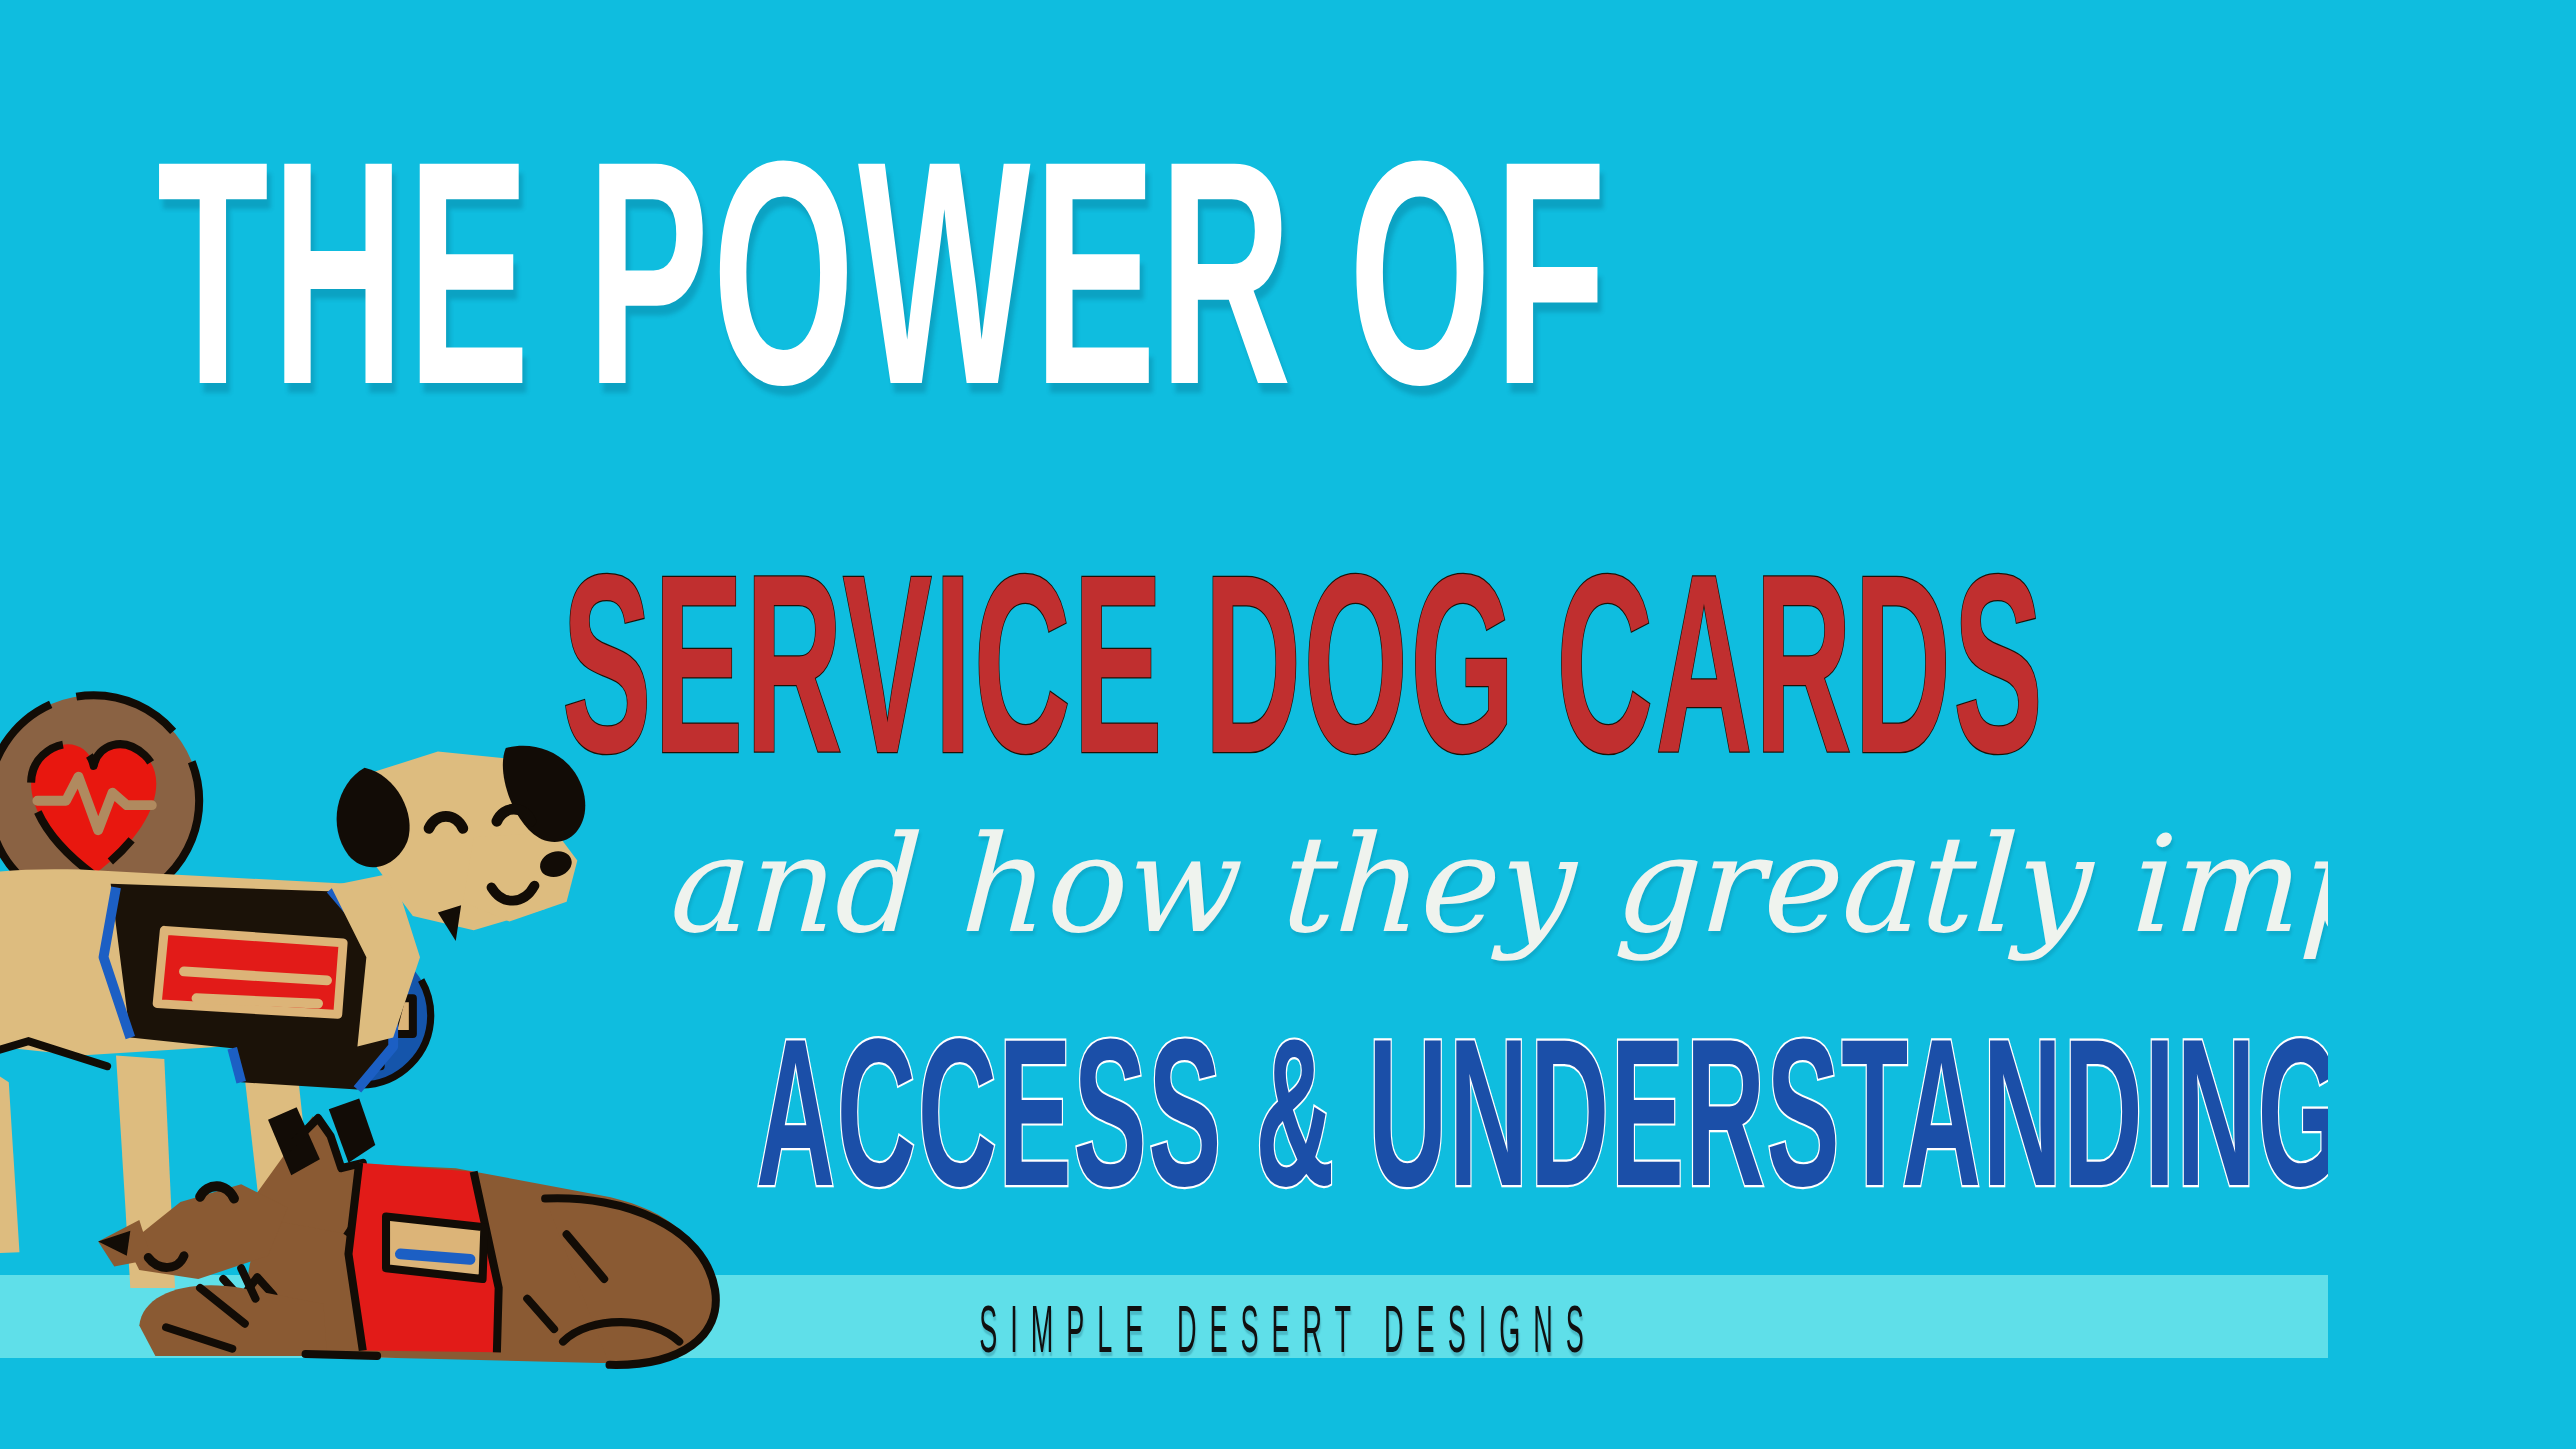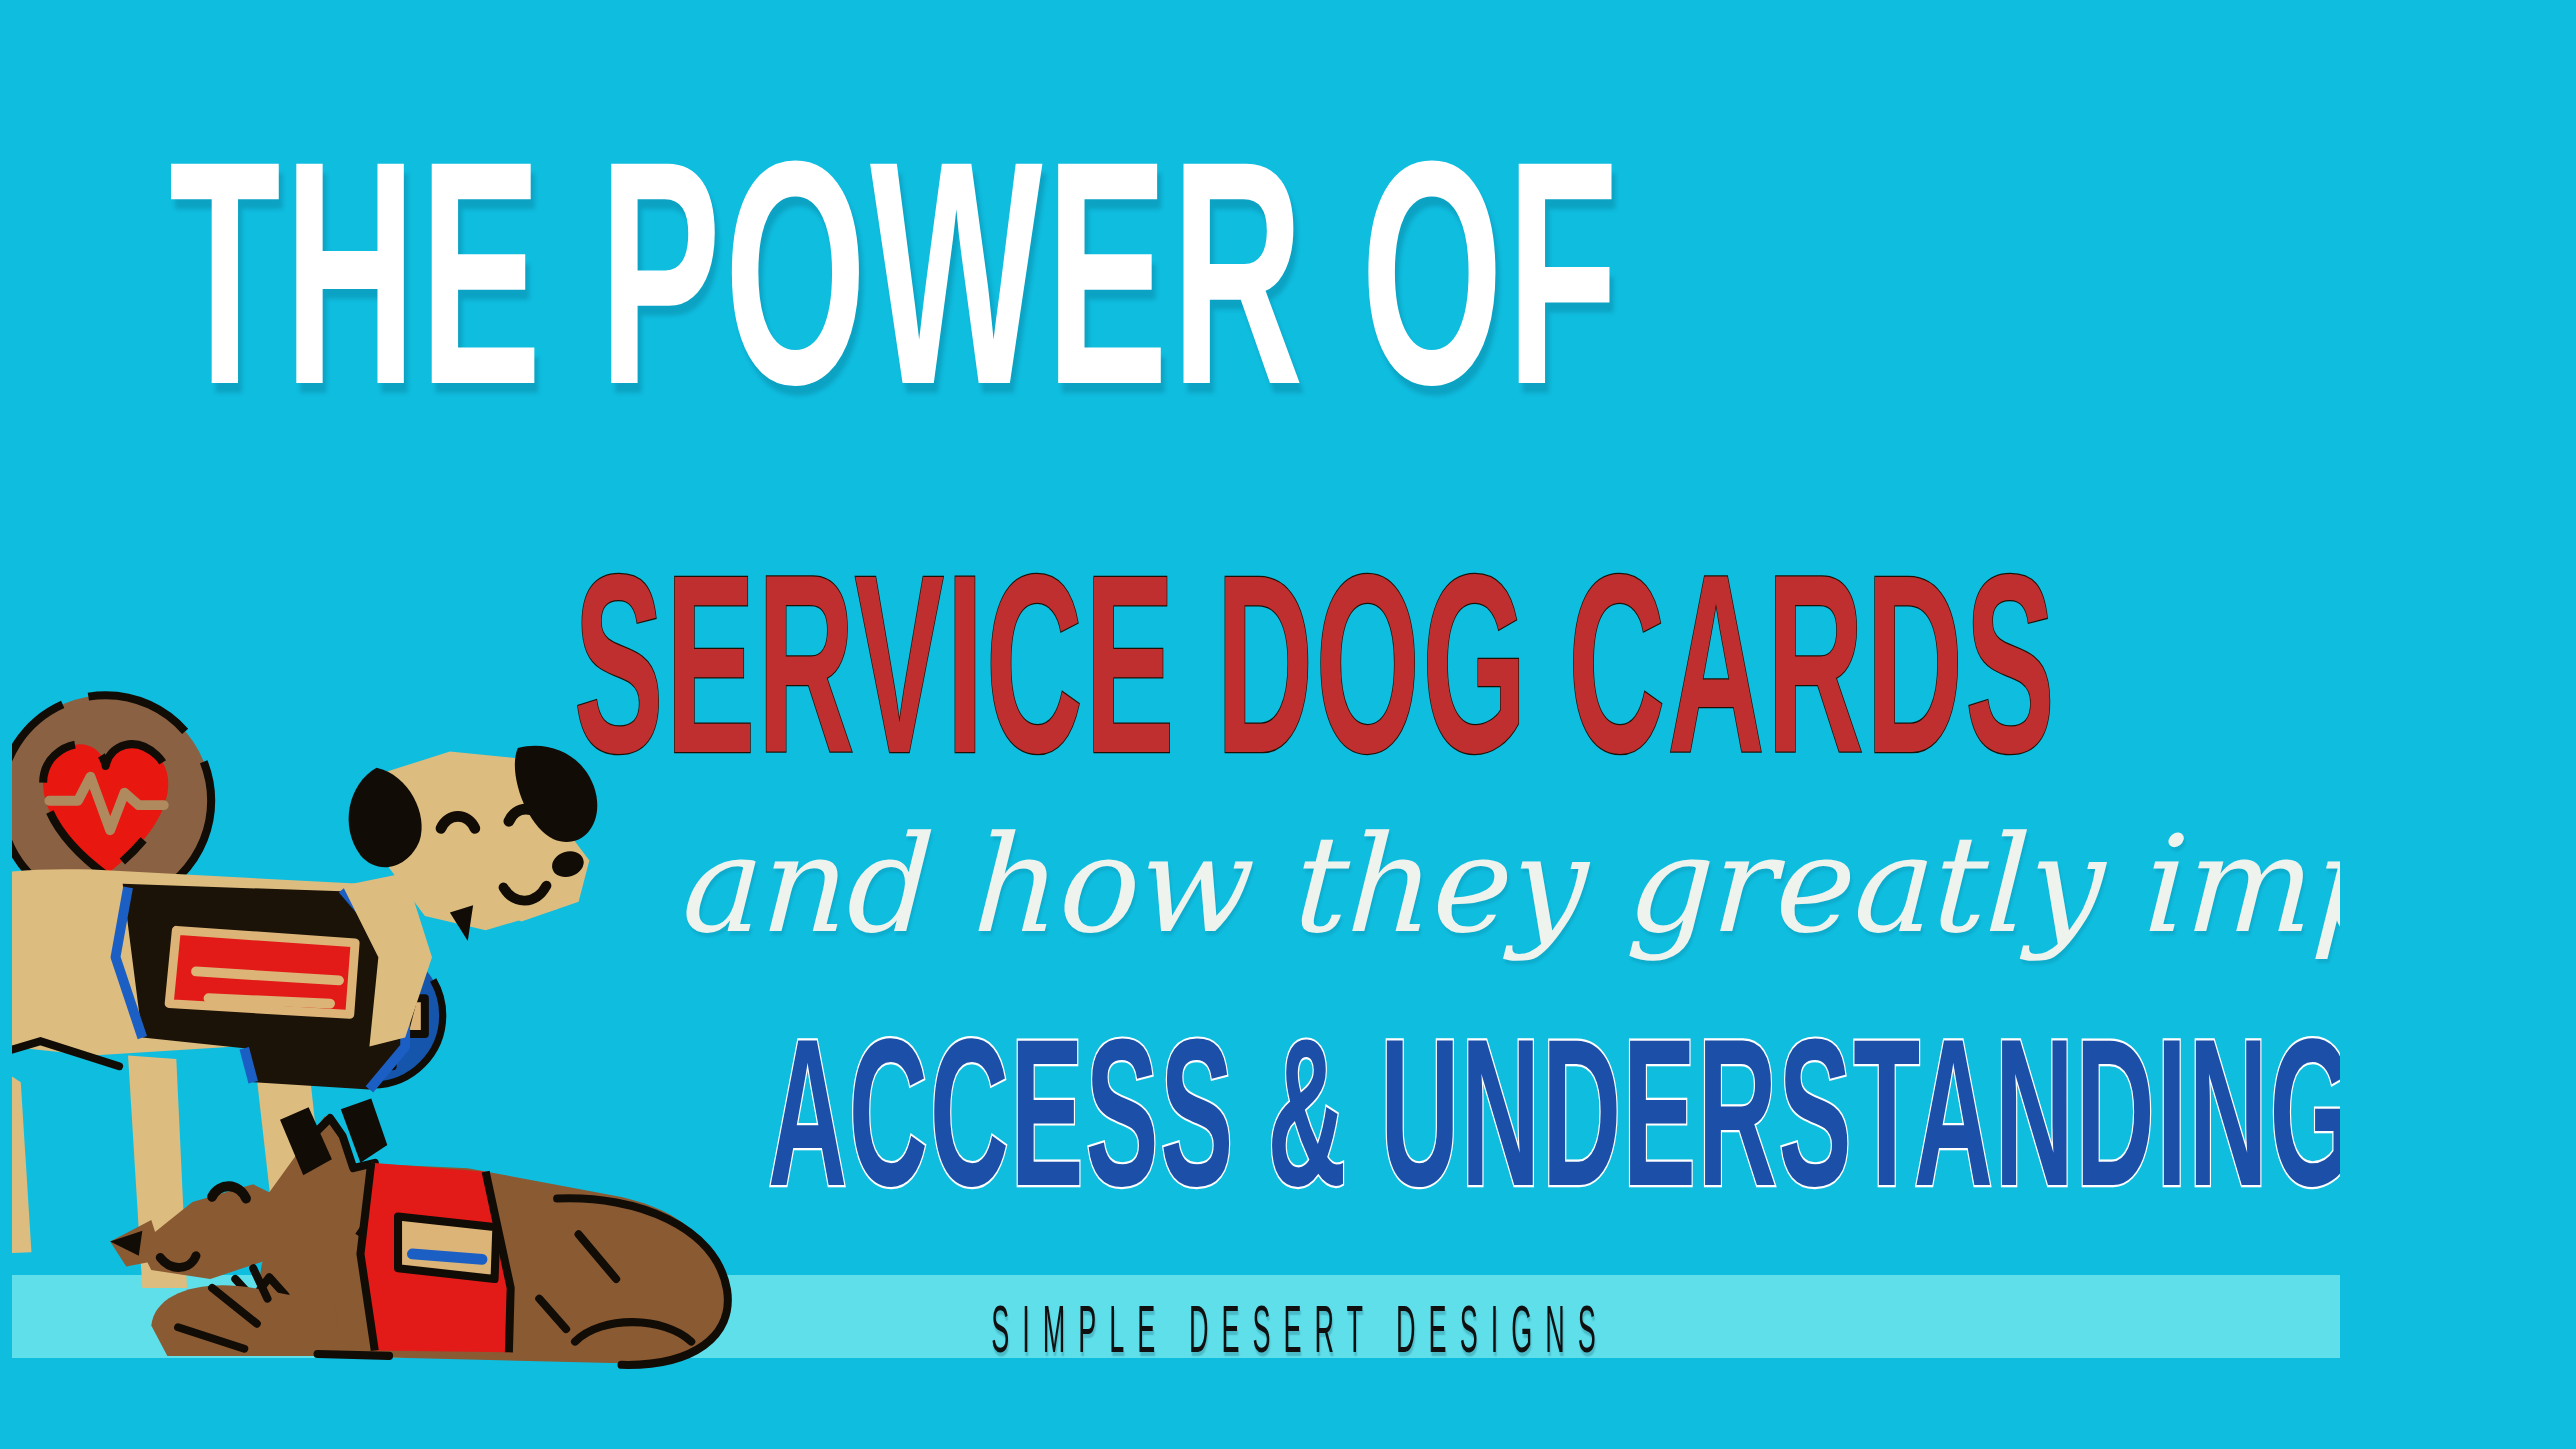--- a/index.html
+++ b/index.html
@@ -2,21 +2,21 @@
 <html style="font-size:14.3px"><head>
 <meta charset="utf-8">
 <style>
   html,body{margin:0;padding:0;}
   body{
     width:2576px;height:1449px;overflow:hidden;
     background:#0fbddf;
     font-family:"Liberation Sans", sans-serif;
     position:relative;
   }
-  #stage{position:absolute;left:12px;top:0;width:2328px;height:1449px;overflow:hidden;background:#0fbddf;text-decoration:underline;}
+  #stage{position:absolute;left:0;top:0;width:2328px;height:1449px;overflow:hidden;background:#0fbddf;text-decoration:underline;}
 
   
   .band{position:absolute;left:0;width:2576px;background:#5fdfe9;}
   #band-main{top:1275px;height:83px;}
 
   
   #illus{position:absolute;left:-27px;top:662px;width:894px;height:787px;}
 
   
   #text-layer{position:absolute;left:0;top:0;width:2576px;height:1449px;}

